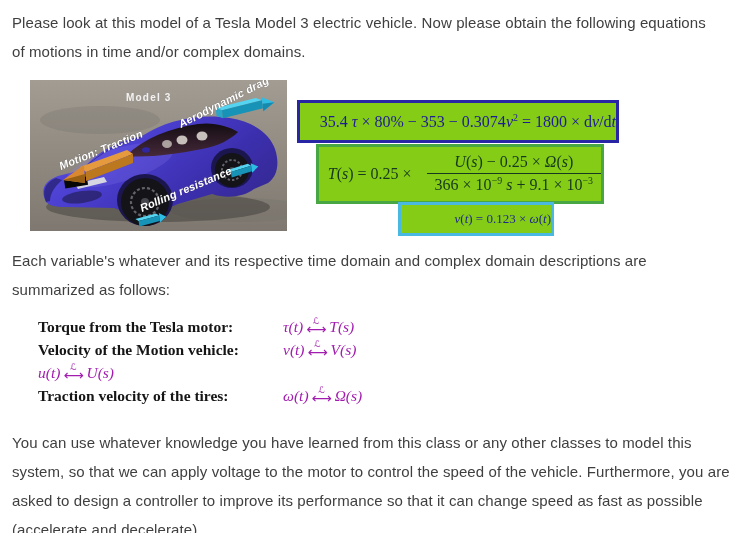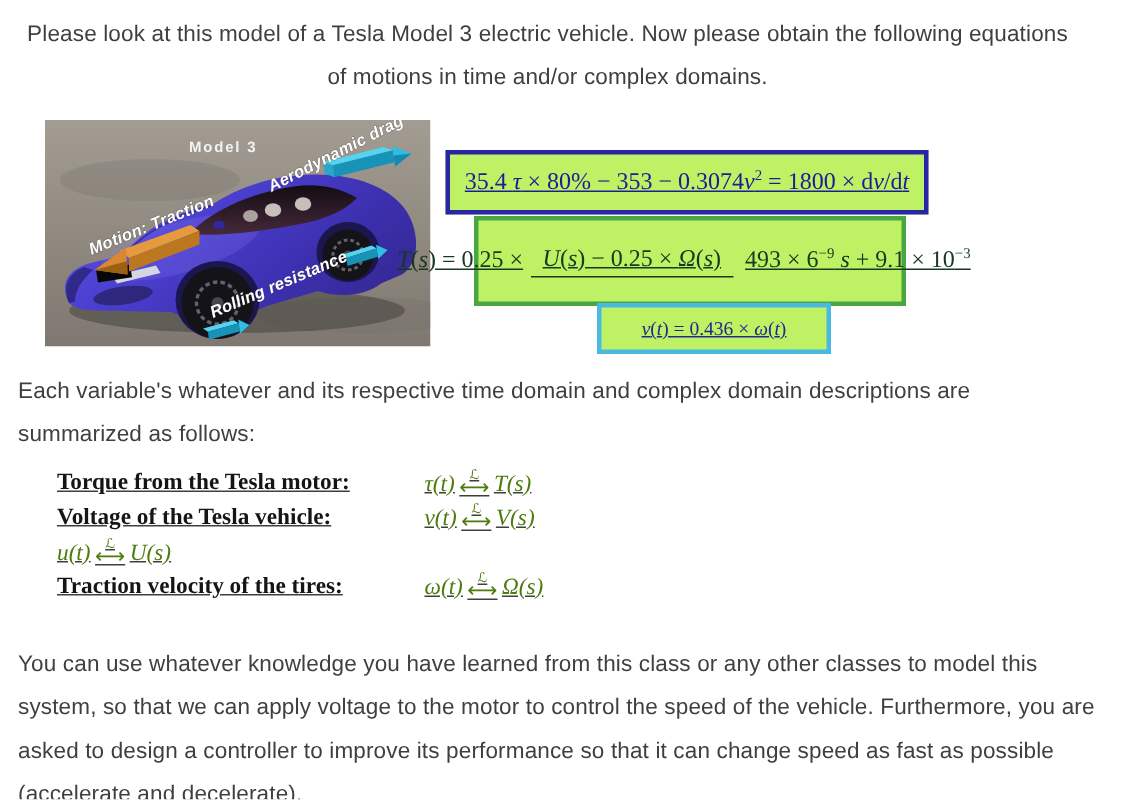--- a/index.html
+++ b/index.html
@@ -1,46 +1,46 @@
 <!DOCTYPE html>
 <html style="--body-text: #3f3f3f; --eq-time-border: #2826a5; --eq-time-ink: #1d1c93; --eq-transfer-border: #49a743; --eq-transfer-ink: #17391f; --eq-velocity-border: #49b9e2; --eq-velocity-ink: #20298a; --car-body: #4a3ecf; --traction-arrow: #d9882f; --drag-arrow: #2fc0e8;"><head>
 <meta charset="utf-8">
 <style>
   html,body{margin:0;padding:0;background:#fff;}
   .page{position:relative;width:749px;height:533px;background:#fff;overflow:hidden;
         font-family:"Liberation Sans",sans-serif;color:var(--body-text,#3f3f3f);}
   .para{position:absolute;font-size:15px;line-height:29px;letter-spacing:.1px;margin:0;}
-  #para-intro{left:12px;top:8px;width:706px;text-align:center;}
+  #para-intro{left:12px;top:8px;width:706px;}
   #para-vars{left:12px;top:246px;width:700px;}
   #para-closing{left:12px;top:428px;width:734px;}
 
   .figure{position:absolute;left:30px;top:80px;width:257px;height:151px;}
   .figure svg{display:block;}
 
-  .eq-box{position:absolute;display:flex;align-items:center;justify-content:center;
-          font-family:"Liberation Serif",serif;background:#bef264;white-space:nowrap;text-decoration:underline;}
+  .eq-box{position:absolute;display:flex;align-items:center;justify-content:flex-end;
+          font-family:"Liberation Serif",serif;background:#84cc16;white-space:nowrap;}
   #eq-time{left:297px;top:100px;width:316px;height:37px;
            border:3px solid var(--eq-time-border,#2826a5);color:var(--eq-time-ink,#1d1c93);font-size:16px;}
   #eq-transfer{left:316px;top:144px;width:282px;height:54px;
            border:3px solid var(--eq-transfer-border,#49a743);color:var(--eq-transfer-ink,#17391f);font-size:16px;}
   #eq-velocity{left:398px;top:202px;width:150px;height:28px;
            border:3px solid var(--eq-velocity-border,#49b9e2);color:var(--eq-velocity-ink,#20298a);font-size:13px;}
 
   .seg-plain{font-style:normal;}
   .seg-math{font-style:italic;}
   .seg-sup{font-size:62%;vertical-align:super;font-style:normal;}
 
-  .frac{display:inline-flex;flex-direction:row;text-align:center;margin-left:5px;line-height:1.3;}
+  .frac{display:inline-flex;flex-direction:column;text-align:center;margin-left:15px;line-height:1.3;}
   .frac .num{padding:0 8px 1px;border-bottom:1.4px solid currentColor;}
   .frac .den{padding:1px 8px 0;}
 
   .var-table{position:absolute;left:38px;top:313px;}
-  .var-row{display:flex;align-items:flex-start;height:23px;text-decoration:underline;}
+  .var-row{display:flex;align-items:flex-end;height:23px;}
   .var-label{width:245px;font-family:"Liberation Serif",serif;font-weight:bold;font-size:15.5px;color:#151515;}
-  .var-math{font-family:"Liberation Serif",serif;font-style:italic;font-size:15.5px;color:#4d7c0f;
+  .var-math{font-family:"Liberation Serif",serif;font-style:italic;font-size:15.5px;color:#a21caf;
             display:flex;align-items:center;}
   .lap{display:inline-flex;flex-direction:column;align-items:center;line-height:1;margin:0 3px;font-style:normal;}
   .lap-sym{font-family:"DejaVu Serif","DejaVu Sans",serif;font-style:italic;font-size:9px;margin-bottom:-4px;}
   .lap-arrow{font-family:"DejaVu Sans",sans-serif;font-size:14px;}
 
   .fig-label{font-family:"Liberation Sans",sans-serif;font-weight:bold;font-style:italic;
              fill:#ffffff;stroke:rgba(55,55,55,.55);stroke-width:.5;paint-order:stroke;letter-spacing:.2px;}
 </style>
 </head>
 <body>
@@ -132,45 +132,45 @@
   </div>
 
   <div class="eq-box" id="eq-time">
     <span><span class="seg-plain">35.4 </span><span class="seg-math">τ</span><span class="seg-plain"> × 80% − 353 − 0.3074</span><span class="seg-math">v</span><span class="seg-sup">2</span><span class="seg-plain"> = 1800 × d</span><span class="seg-math">v</span><span class="seg-plain">/d</span><span class="seg-math">t</span></span>
   </div>
 
   <div class="eq-box" id="eq-transfer">
     <span><span class="seg-math">T</span><span class="seg-plain">(</span><span class="seg-math">s</span><span class="seg-plain">) = 0.25 ×</span></span>
     <span class="frac">
       <span class="num"><span class="seg-math">U</span><span class="seg-plain">(</span><span class="seg-math">s</span><span class="seg-plain">) − 0.25 × </span><span class="seg-math">Ω</span><span class="seg-plain">(</span><span class="seg-math">s</span><span class="seg-plain">)</span></span>
-      <span class="den"><span class="seg-plain">493 × 6</span><span class="seg-sup">−9</span><span class="seg-math"> s</span><span class="seg-plain"> + 9.1 × 10</span><span class="seg-sup">−3</span></span>
+      <span class="den"><span class="seg-plain">366 × 10</span><span class="seg-sup">−9</span><span class="seg-math"> s</span><span class="seg-plain"> + 9.1 × 10</span><span class="seg-sup">−3</span></span>
     </span>
   </div>
 
   <div class="eq-box" id="eq-velocity">
-    <span><span class="seg-math">v</span><span class="seg-plain">(</span><span class="seg-math">t</span><span class="seg-plain">) = 0.436 × </span><span class="seg-math">ω</span><span class="seg-plain">(</span><span class="seg-math">t</span><span class="seg-plain">)</span></span>
+    <span><span class="seg-math">v</span><span class="seg-plain">(</span><span class="seg-math">t</span><span class="seg-plain">) = 0.123 × </span><span class="seg-math">ω</span><span class="seg-plain">(</span><span class="seg-math">t</span><span class="seg-plain">)</span></span>
   </div>
 
   <p class="para" id="para-vars">Each variable's whatever and its respective time domain and complex domain descriptions are summarized as follows:</p>
 
   <div class="var-table">
     <div class="var-row">
       <span class="var-label">Torque from the Tesla motor:</span>
       <span class="var-math">
         <span>τ(t)</span>
         <span class="lap">
           <span class="lap-sym">ℒ</span>
           <span class="lap-arrow">⟷</span>
         </span>
         <span>T(s)</span>
       </span>
     </div>
 
     <div class="var-row">
-      <span class="var-label">Voltage of the Tesla vehicle:</span>
+      <span class="var-label">Velocity of the Motion vehicle:</span>
       <span class="var-math">
         <span>v(t)</span>
         <span class="lap">
           <span class="lap-sym">ℒ</span>
           <span class="lap-arrow">⟷</span>
         </span>
         <span>V(s)</span>
       </span>
     </div>
 

